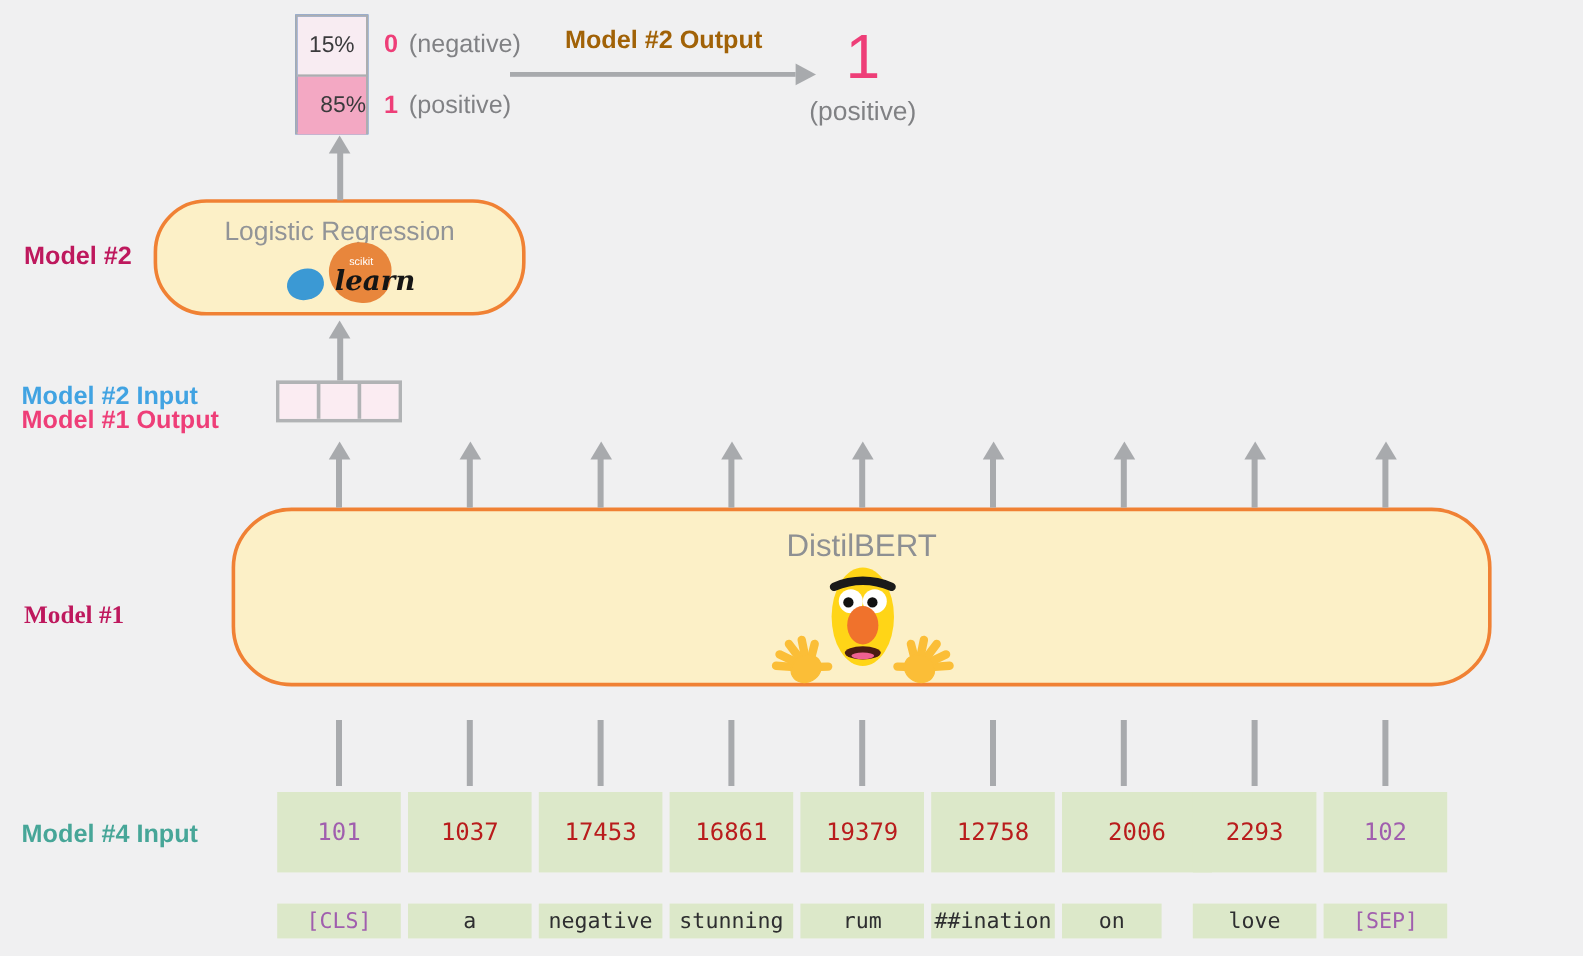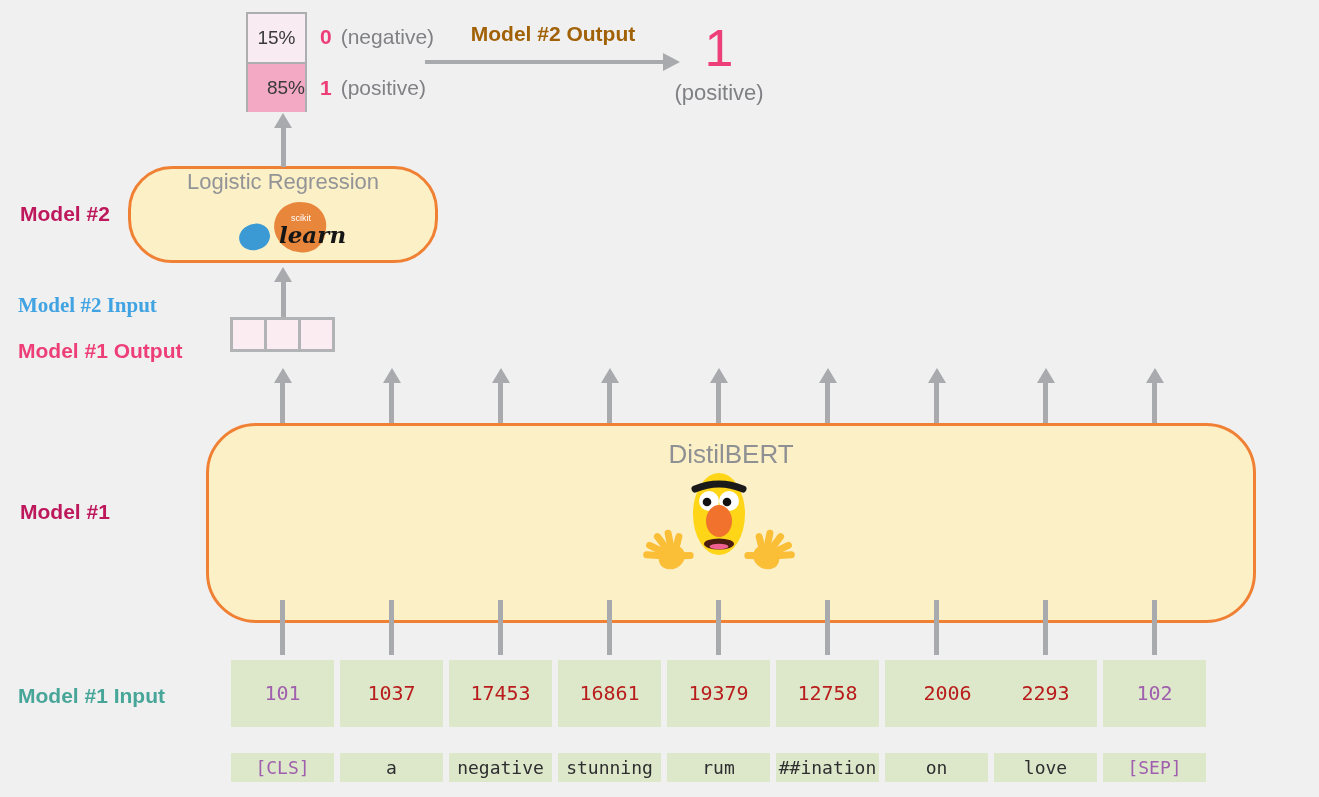--- a/index.html
+++ b/index.html
@@ -43,22 +43,22 @@
 
   
   .side-label{font-weight:bold;font-size:21px;color:#be185d;}
   .side-label.blue{color:#41A3E2;}
   .side-label.pink{color:#EE3E78;}
   .side-label.teal{color:#47A698;}
 
   
   .model-box{background:#FCF0C7;border:3px solid #F08134;box-sizing:border-box;}
   .lr-box{left:128px;top:166px;width:310px;height:97px;border-radius:44px;}
-  .lr-title{text-align:center;font-size:22px;color:#929497;}
-  .db-box{left:193px;top:423px;width:1050px;height:200px;border-radius:50px;margin-left:13px;}
+  .lr-title{text-align:center;margin-top:11px;font-size:22px;color:#929497;}
+  .db-box{left:193px;top:423px;width:1050px;height:149px;border-radius:50px;}
   .db-title{text-align:center;margin-top:13px;font-size:26px;color:#8E9093;}
 
   
   .sk-blue{position:absolute;left:108px;top:55px;width:31px;height:26px;
     background:#3B99D4;border-radius:50% 50% 48% 52%;transform:rotate(-18deg);}
   .sk-orange{position:absolute;left:143px;top:33px;width:52px;height:50px;
     background:#E8863C;border-radius:52% 48% 46% 54%;transform:rotate(8deg);}
   .sk-scikit{position:absolute;left:160px;top:44px;font-size:9px;color:#fff;}
   .sk-learn{position:absolute;left:148px;top:52px;
     font-family:"DejaVu Serif", serif;font-style:italic;font-weight:bold;
@@ -110,30 +110,30 @@
   <div class="abs side-label" style="left:20px;top:202px;">Model #2</div>
 
   <div class="abs model-box lr-box">
     <div class="lr-title">Logistic Regression</div>
     <div class="sk-blue"></div>
     <div class="sk-orange"></div>
     <div class="sk-scikit">scikit</div>
     <div class="sk-learn">learn</div>
   </div>
 
-  <div class="abs side-label blue" style="left:18px;top:293px;font-family:Liberation Serif, serif;">Model #2 Input</div>
+  <div class="abs side-label blue" style="left:18px;top:319px;">Model #2 Input</div>
   <div class="abs side-label pink" style="left:18px;top:339px;">Model #1 Output</div>
 
   <div class="abs cells3">
     <div class="c"></div>
     <div class="c"></div>
     <div class="c"></div>
   </div>
 
-  <div class="abs side-label" style="left:20px;top:500px;">Model #1</div>
+  <div class="abs side-label" style="left:20px;top:500px;font-family:Liberation Serif, serif;">Model #1</div>
 
   <div class="abs model-box db-box">
     <div class="db-title">DistilBERT</div>
   </div>
 
   <svg class="abs" style="left:634px;top:468px;" width="170" height="110" viewBox="0 0 170 110">
     <g>
       <g transform="translate(36,88) rotate(-28)" fill="#FBBE37" stroke="#FBBE37">
         <g stroke-width="7" stroke-linecap="round">
           <line x1="-4" y1="-2" x2="-20" y2="-12"></line>
@@ -163,21 +163,21 @@
     <path d="M61,21 Q85,11 109,21" stroke="#1A1A1A" stroke-width="7" fill="none" stroke-linecap="round"></path>
     <circle cx="75" cy="33" r="10" fill="#FFFFFF"></circle>
     <circle cx="95" cy="33" r="10" fill="#FFFFFF"></circle>
     <circle cx="73" cy="34" r="4.3" fill="#111111"></circle>
     <circle cx="93" cy="34" r="4.3" fill="#111111"></circle>
     <ellipse cx="85" cy="53" rx="13" ry="16" fill="#F0722C"></ellipse>
     <ellipse cx="85" cy="76" rx="15" ry="5.5" fill="#4A1C12"></ellipse>
     <ellipse cx="85" cy="78.5" rx="9.5" ry="2.8" fill="#EF6191"></ellipse>
   </svg>
 
-  <div class="abs side-label teal" style="left:18px;top:684px;">Model #1 Input</div>
+  <div class="abs side-label teal" style="left:18px;top:684px;">Model #4 Input</div>
 
 <div class="abs up-head" style="left: 274px; top: 113px;"></div>
     <div class="abs up-shaft" style="left: 280.5px; top: 126px; width: 5px; height: 41px;"></div>
     <div class="abs up-head" style="left: 274px; top: 267px;"></div>
     <div class="abs up-shaft" style="left: 280.5px; top: 280px; width: 5px; height: 37px;"></div>
     <div class="abs up-head" style="left: 273.5px; top: 368px;"></div>
     <div class="abs up-shaft" style="left: 280px; top: 381px; width: 5px; height: 42px;"></div>
     <div class="abs up-head" style="left: 382.5px; top: 368px;"></div>
     <div class="abs up-shaft" style="left: 389px; top: 381px; width: 5px; height: 42px;"></div>
     <div class="abs up-head" style="left: 491.5px; top: 368px;"></div>
@@ -211,16 +211,16 @@
     <div class="tok-id" style="left: 776px; width: 103px;">12758</div>
     <div class="tok-id" style="left: 885px; width: 125px;">2006</div>
     <div class="tok-id" style="left: 994px; width: 103px;">2293</div>
     <div class="tok-id tok-special" style="left: 1103px; width: 103px;">102</div>
     <div class="tok-word tok-special" style="left: 231px; width: 103px;">[CLS]</div>
     <div class="tok-word" style="left: 340px; width: 103px;">a</div>
     <div class="tok-word" style="left: 449px; width: 103px;">negative</div>
     <div class="tok-word" style="left: 558px; width: 103px;">stunning</div>
     <div class="tok-word" style="left: 667px; width: 103px;">rum</div>
     <div class="tok-word" style="left: 776px; width: 103px;">##ination</div>
-    <div class="tok-word" style="left: 885px; width: 103px;">on</div>
+    <div class="tok-word" style="left: 885px; width: 83px;">on</div>
     <div class="tok-word" style="left: 994px; width: 103px;">love</div>
     <div class="tok-word tok-special" style="left: 1103px; width: 103px;">[SEP]</div>
   </div>
 
 </body></html>

